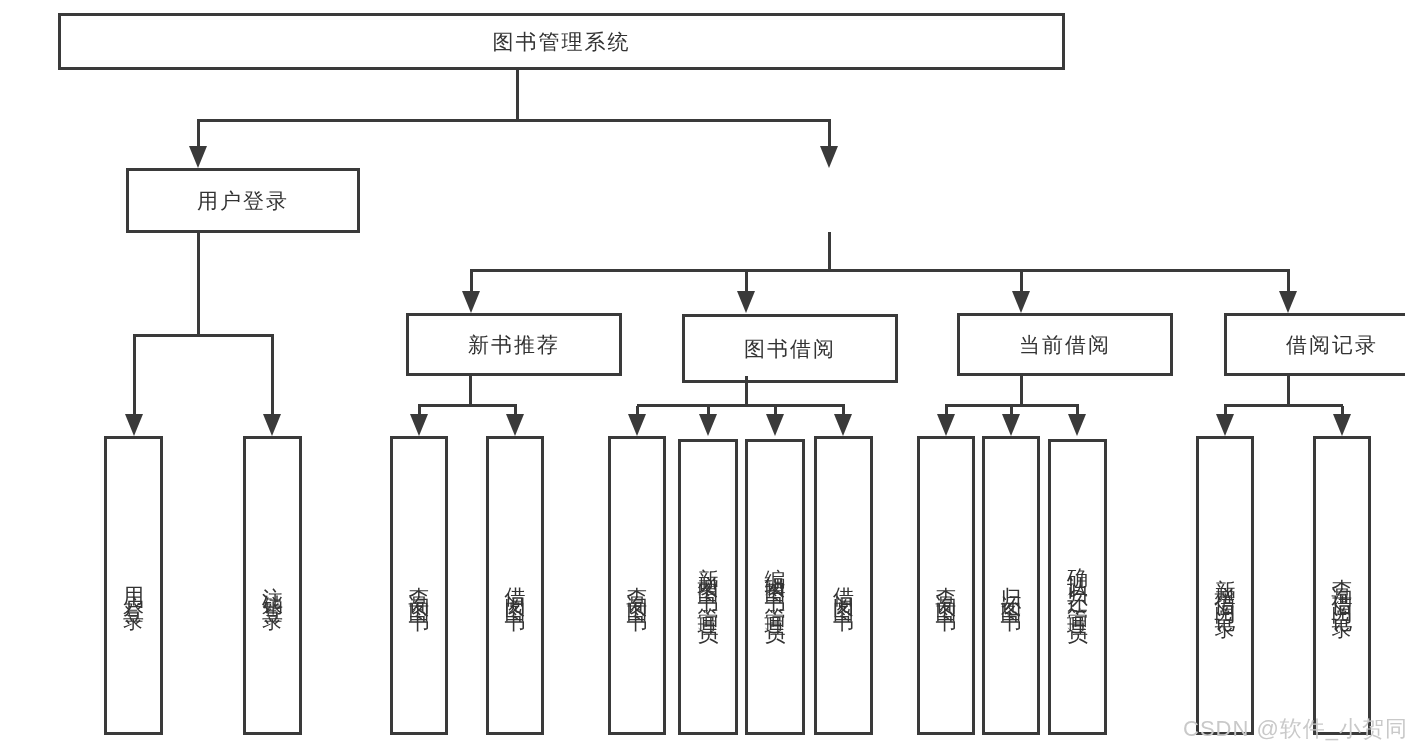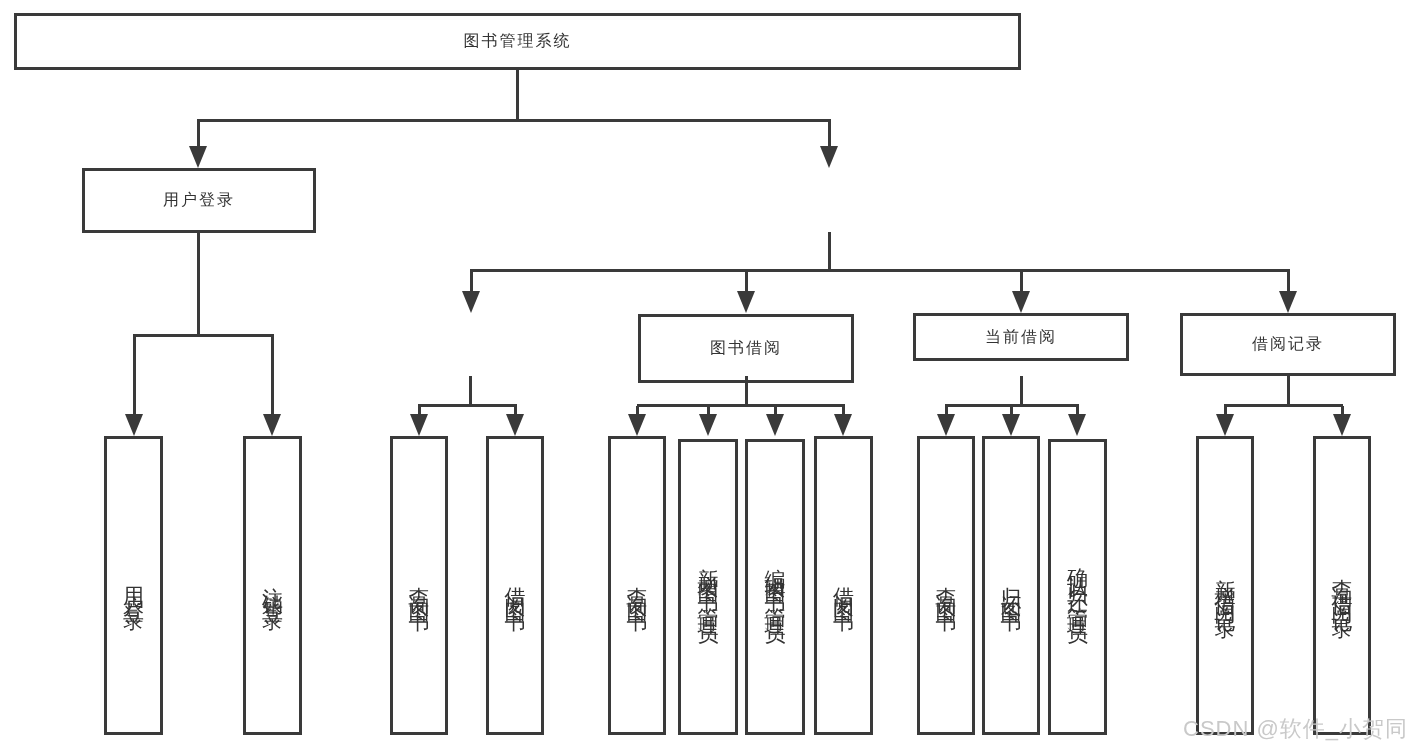--- a/index.html
+++ b/index.html
@@ -3,21 +3,21 @@
 <meta charset="utf-8">
 <style>
   html,body{margin:0;padding:0;background:#ffffff;}
   .canvas{
     position:relative;width:1405px;height:747px;background:#ffffff;overflow:hidden;
     font-family:"Liberation Sans","DejaVu Sans",sans-serif;color:#333333;
   }
   .box{
     position:absolute;box-sizing:border-box;border:3px solid #3a3a3a;background:#ffffff;
     display:flex;align-items:center;justify-content:center;
-    font-size:16px;letter-spacing:2px;color:#333333;white-space:nowrap;
+    font-size:21px;letter-spacing:2px;color:#333333;white-space:nowrap;margin-left:44px;
   }
   .vbox{
     position:absolute;box-sizing:border-box;border:3px solid #3a3a3a;background:#ffffff;
     display:flex;align-items:center;justify-content:center;
     writing-mode:vertical-rl;text-orientation:mixed;
     font-size:21px;letter-spacing:8px;color:#333333;
   }
   .ln{position:absolute;background:#3a3a3a;}
   .ah{
     position:absolute;width:0;height:0;
@@ -56,22 +56,23 @@
   <div class="ln" style="left:470px;top:269px;width:820px;height:3px;"></div>
   <div class="ln" style="left:470px;top:271px;width:3px;height:21px;"></div>
   <div class="ah" style="left:462px;top:291px;"></div>
   <div class="ln" style="left:745px;top:271px;width:3px;height:21px;"></div>
   <div class="ah" style="left:737px;top:291px;"></div>
   <div class="ln" style="left:1020px;top:271px;width:3px;height:21px;"></div>
   <div class="ah" style="left:1012px;top:291px;"></div>
   <div class="ln" style="left:1287px;top:271px;width:3px;height:21px;"></div>
   <div class="ah" style="left:1279px;top:291px;"></div>
 
+  <div class="box" style="left:362px;top:313px;width:216px;height:63px;">新书推荐</div>
   <div class="box" style="left:638px;top:314px;width:216px;height:69px;">图书借阅</div>
-  <div class="box" style="left:913px;top:313px;width:216px;height:48px;">当前借阅</div>
+  <div class="box" style="left:913px;top:313px;width:216px;height:63px;">当前借阅</div>
   <div class="box" style="left:1180px;top:313px;width:216px;height:63px;">借阅记录</div>
 
   <div class="ln" style="left:469px;top:376px;width:3px;height:31px;"></div>
   <div class="ln" style="left:418px;top:404px;width:99px;height:3px;"></div>
   <div class="ln" style="left:418px;top:406px;width:3px;height:10px;"></div>
   <div class="ah" style="left:410px;top:414px;"></div>
   <div class="ln" style="left:514px;top:406px;width:3px;height:10px;"></div>
   <div class="ah" style="left:506px;top:414px;"></div>
 
   <div class="ln" style="left:745px;top:376px;width:3px;height:31px;"></div>

